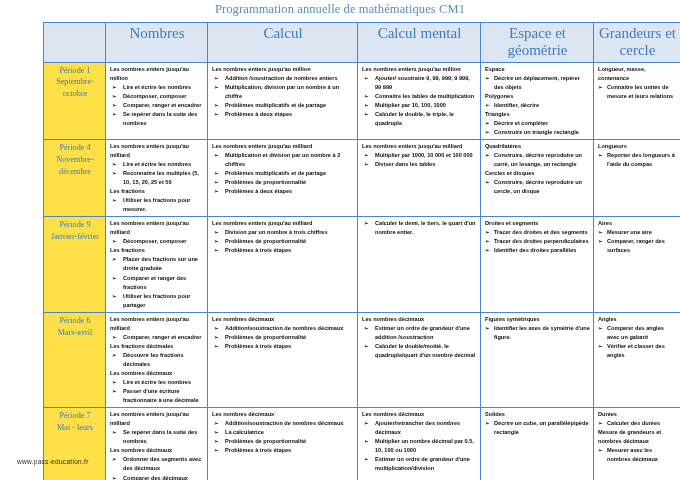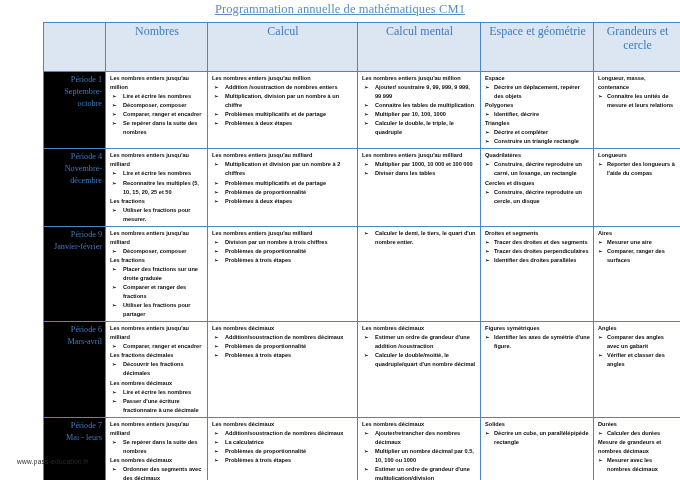--- a/index.html
+++ b/index.html
@@ -17,51 +17,50 @@
   }
   #doc-title {
     position: absolute;
     top: 2px; left: 0; width: 680px;
     text-align: center;
     font-family: "Liberation Serif", serif;
     font-size: 12.5px;
     color: #5b8cc4;
     letter-spacing: 0.1px;
     white-space: nowrap;
-    text-decoration: underline;
   }
   #prog-table {
     position: absolute;
     left: 43px; top: 22px;
     width: 637px;
     border-collapse: collapse;
     table-layout: fixed;
   }
   #prog-table td, #prog-table th {
     border: 1px solid #4a86c8;
     vertical-align: top;
     padding: 2px 3px 2px 4px;
   }
   thead th {
     background: #dce6f2;
     color: #3d7cbf;
     font-family: "Liberation Serif", serif;
     font-weight: normal;
-    font-size: 12px;
+    font-size: 15px;
     text-align: center;
     vertical-align: middle;
-    height: 49px;
+    height: 35px;
     line-height: 1.15;
   }
   td.period-cell {
-    background: #000000;
+    background: #fde047;
     color: #3d7cbf;
     font-family: "Liberation Serif", serif;
     font-size: 8.2px;
-    text-align: right;
+    text-align: center;
     vertical-align: top;
     padding-top: 3px;
     line-height: 1.45;
   }
   td.content-cell {
     font-size: 5.6px;
     color: #0d0d0d;
     line-height: 1.62;
     font-weight: bold;
   }

